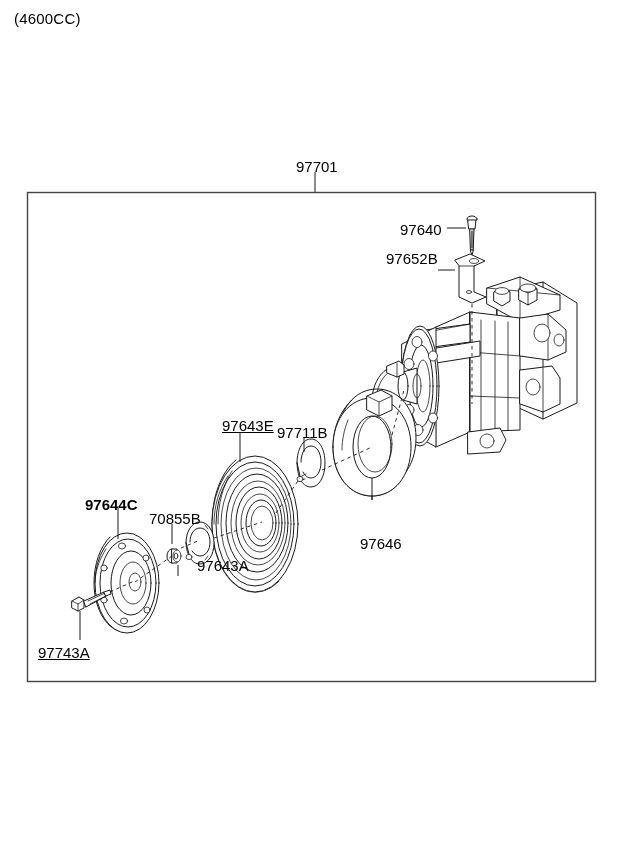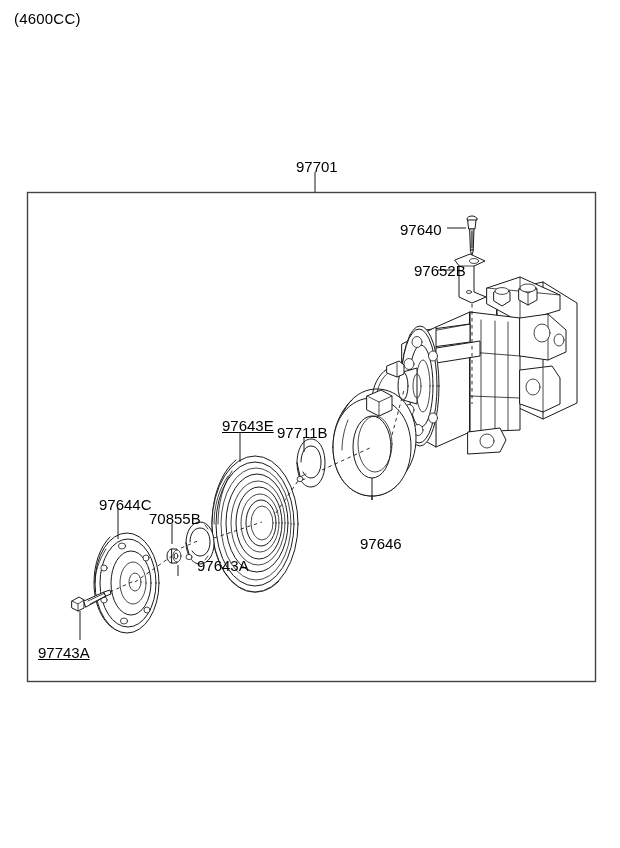--- a/index.html
+++ b/index.html
@@ -272,22 +272,22 @@
     <path class="dash" d="M135,582 L172,556"></path>
     <path class="dash" d="M181,548 L200,540"></path>
     <path class="dash" d="M214,538 L262,522"></path>
     <path class="dash" d="M276,513 L300,478"></path>
     <path class="dash" d="M322,470 L372,447"></path>
     <path class="dash" d="M392,435 L404,390"></path>
 
   </svg>
 
   <div class="lbl" style="left:400px; top:222px;text-align:right;">97640</div>
-  <div class="lbl" style="left:386px; top:263px;margin-left:28px;">97652B</div>
+  <div class="lbl" style="left:386px; top:251px;">97652B</div>
   <div class="lbl" style="left:222px; top:418px;text-decoration:underline;">97643E</div>
   <div class="lbl" style="left:277px; top:425px;">97711B</div>
   <div class="lbl" style="left:360px; top:536px;">97646</div>
-  <div class="lbl" style="left:99px; top:497px;">97644C</div>
+  <div class="lbl" style="left:85px; top:497px;font-weight:bold;">97644C</div>
   <div class="lbl" style="left:149px; top:511px;">70855B</div>
   <div class="lbl" style="left:181px; top:558px;margin-left:16px;">97643A</div>
   <div class="lbl" style="left:38px; top:645px;text-decoration:underline;">97743A</div>
 
 </div>
 
 </body></html>

